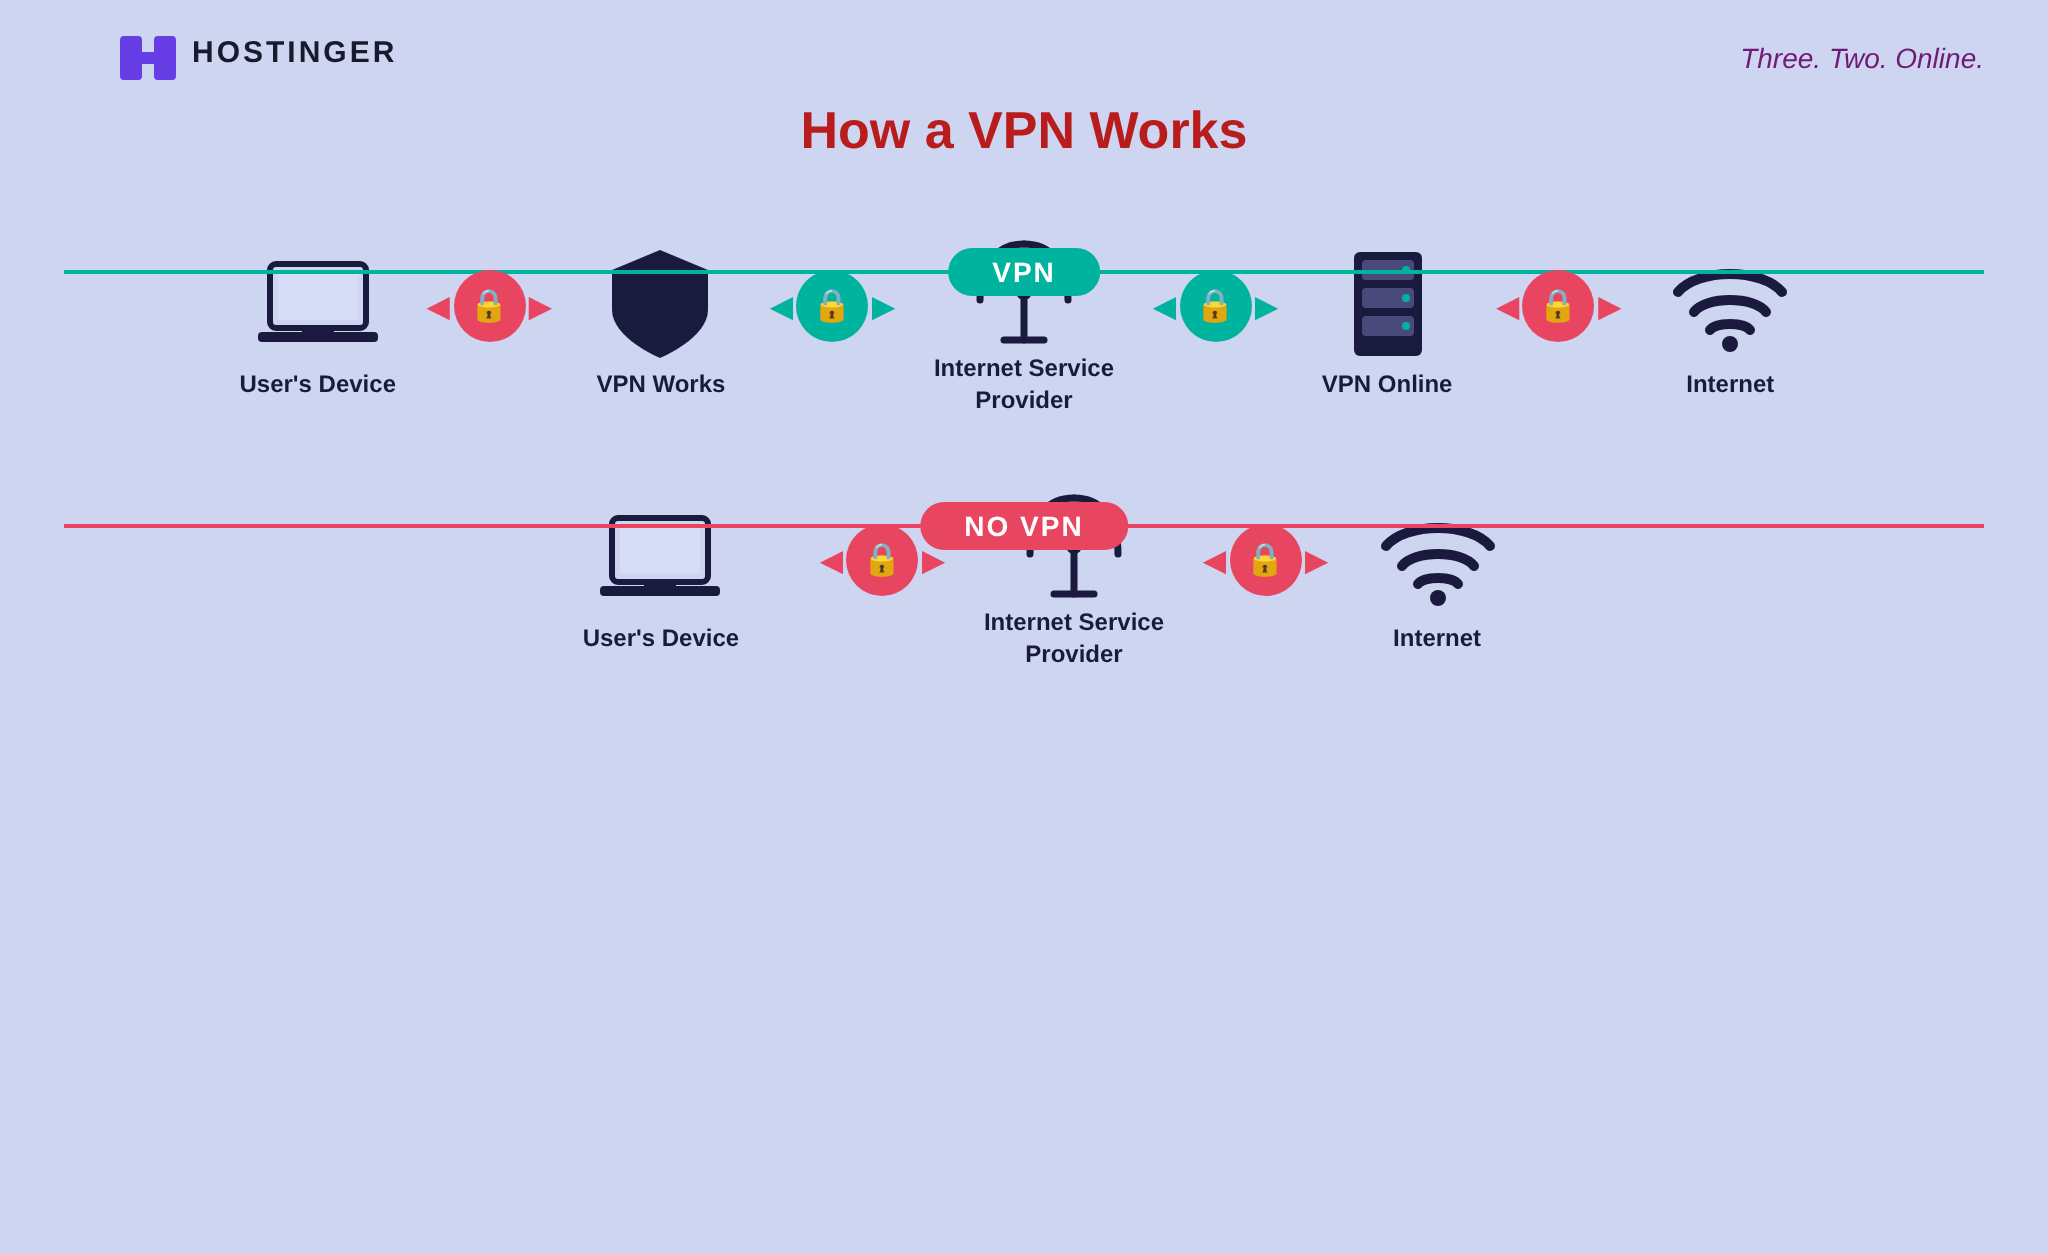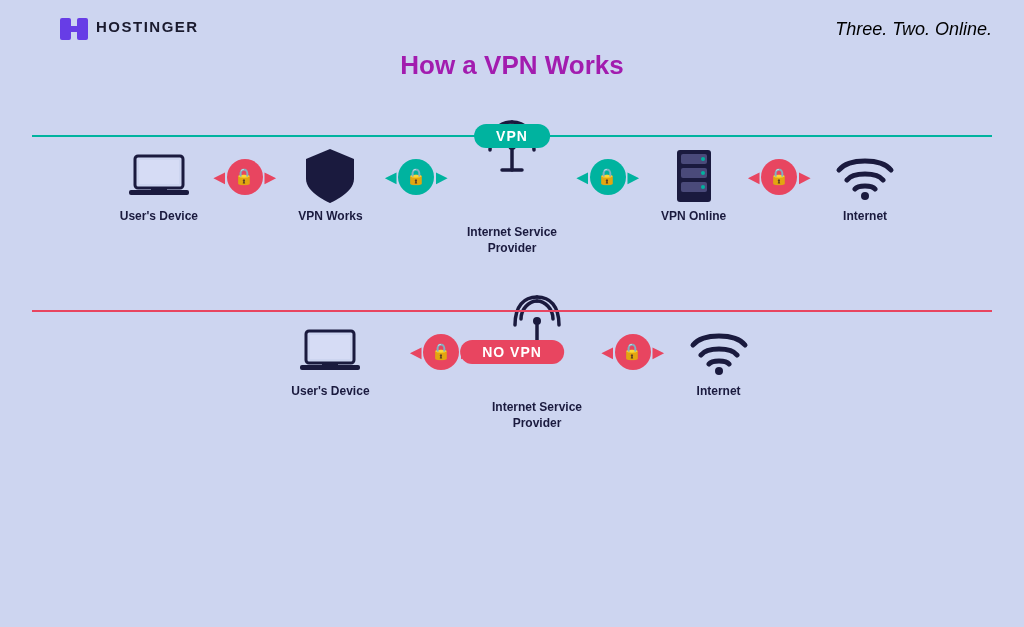--- a/index.html
+++ b/index.html
@@ -36,32 +36,32 @@
       height: 22px;
     }
     .logo-text {
       font-weight: 800;
       font-size: 15px;
       letter-spacing: 1.5px;
       color: #1a1a2e;
       text-transform: uppercase;
     }
     .tagline {
-      font-size: 18px;
-      color: #000000;
+      font-size: 14px;
+      color: #701a75;
       font-style: italic;
       text-align: center;
     }
 
     
     .main-title {
       text-align: center;
       font-size: 26px;
       font-weight: 700;
-      color: #a21caf;
+      color: #b91c1c;
       margin-bottom: 14px;
     }
 
     
     .vpn-section {
       position: relative;
       margin-bottom: 18px;
     }
     .section-line {
       position: absolute;
@@ -81,37 +81,37 @@
       transform: translateX(-50%);
       z-index: 2;
       border-radius: 20px;
       padding: 4px 22px;
       font-weight: 800;
       font-size: 14px;
       letter-spacing: 1px;
       color: white;
     }
     .badge-teal { background: #00b39f; }
-    .badge-red { background: #e84560; margin-top: 41px; }
+    .badge-red { background: #e84560; }
 
     .diagram-row {
       display: flex;
       align-items: center;
       justify-content: center;
       gap: 0;
       margin-top: 36px;
     }
 
     .diagram-item {
       display: flex;
       flex-direction: column;
       align-items: center;
       width: 110px;
     }
-    .diagram-item.wide { width: 130px; gap: 48px; }
+    .diagram-item.wide { width: 130px; }
 
     .icon-box {
       width: 64px;
       height: 54px;
       display: flex;
       align-items: center;
       justify-content: center;
     }
 
     .item-label {

